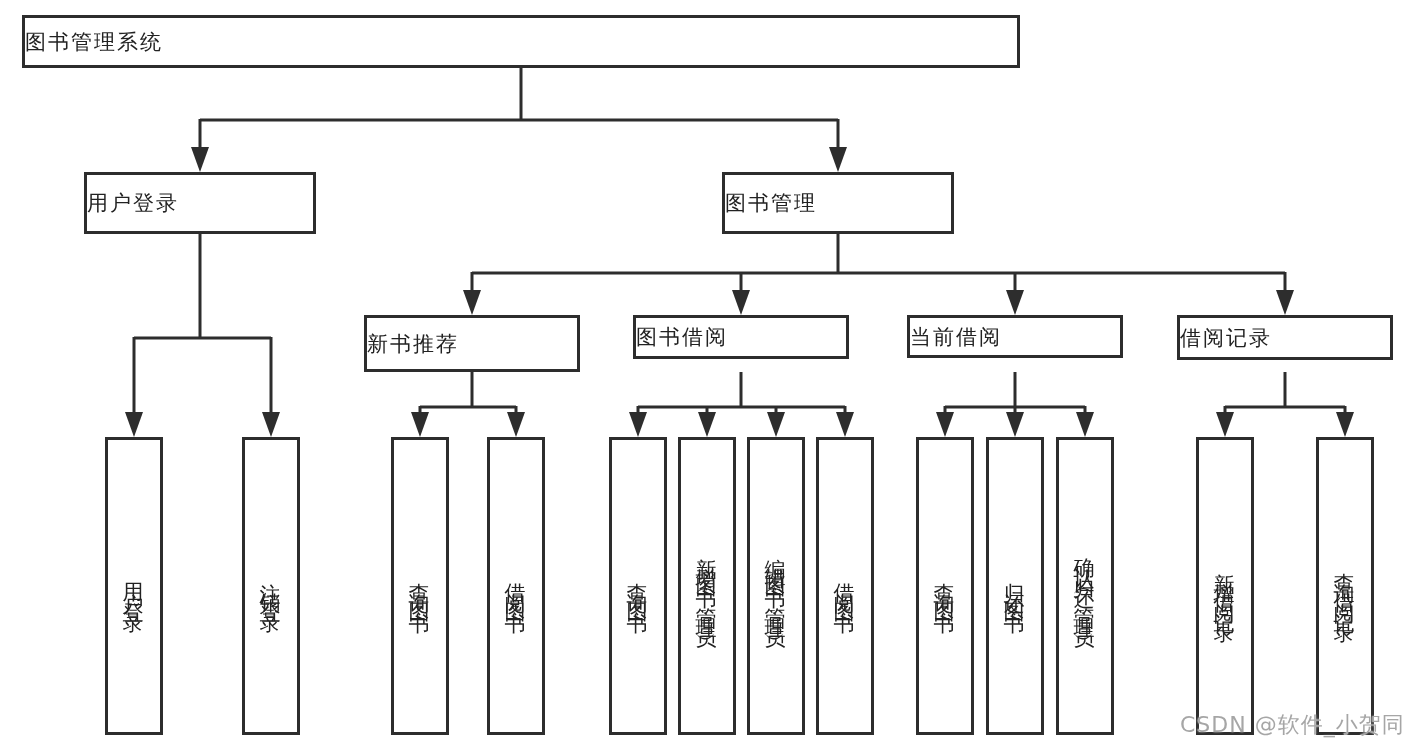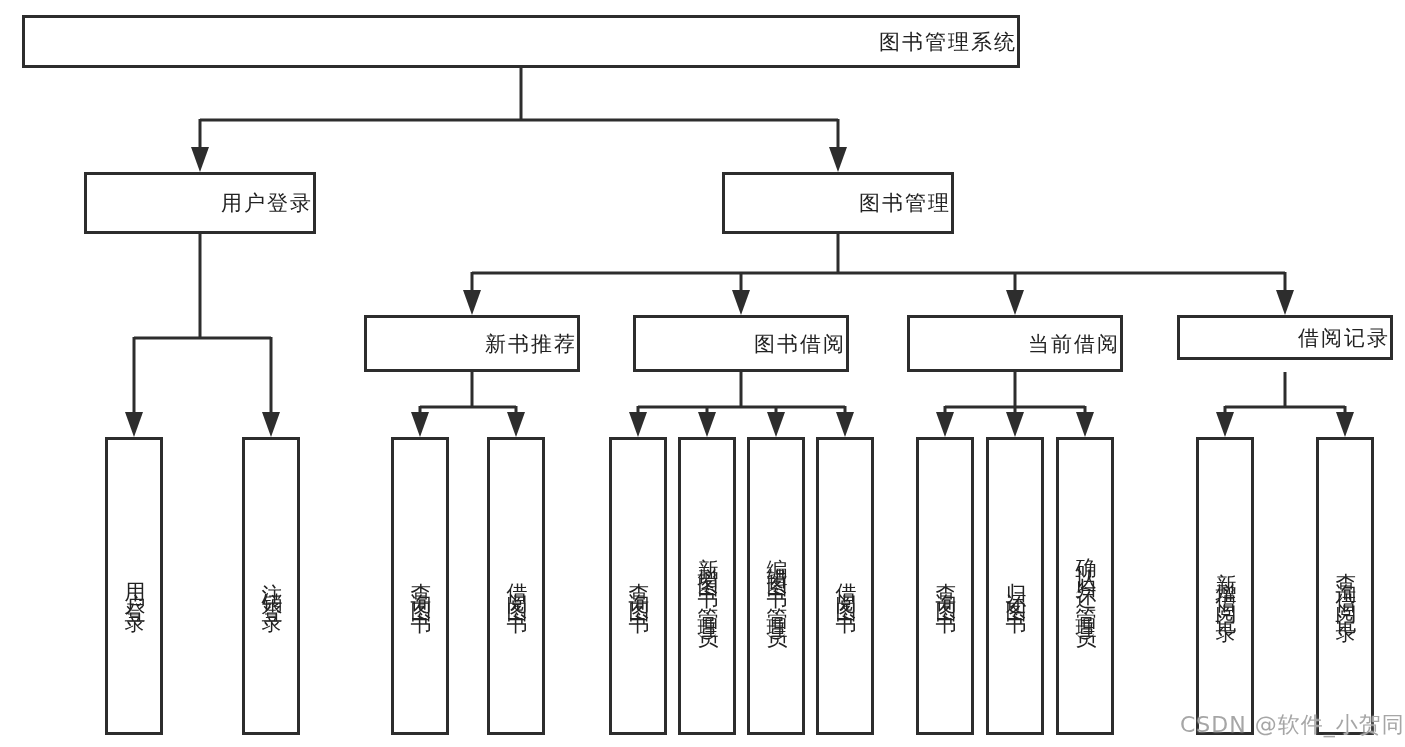--- a/index.html
+++ b/index.html
@@ -22,21 +22,21 @@
     width: 1405px;
     height: 747px;
   }
   .box {
     position: absolute;
     box-sizing: border-box;
     background: #ffffff;
     border: 3px solid #2d2d2d;
     display: flex;
     align-items: center;
-    justify-content: flex-end;
+    justify-content: flex-start;
     color: #222222;
   }
   .hlabel {
     font-size: 21px;
     letter-spacing: 2px;
     white-space: nowrap;
   }
   .vlabel {
     writing-mode: vertical-rl;
     text-orientation: mixed;
@@ -135,24 +135,24 @@
   <div class="box" style="left:84px; top:172px; width:232px; height:62px;">
     <span class="hlabel">用户登录</span>
   </div>
   <div class="box" style="left:722px; top:172px; width:232px; height:62px;">
     <span class="hlabel">图书管理</span>
   </div>
 
   <div class="box" style="left:364px; top:315px; width:216px; height:57px;">
     <span class="hlabel">新书推荐</span>
   </div>
-  <div class="box" style="left:633px; top:315px; width:216px; height:57px;">
+  <div class="box" style="left:633px; top:315px; width:216px; height:44px;">
     <span class="hlabel">图书借阅</span>
   </div>
-  <div class="box" style="left:907px; top:315px; width:216px; height:57px;">
+  <div class="box" style="left:907px; top:315px; width:216px; height:43px;">
     <span class="hlabel">当前借阅</span>
   </div>
   <div class="box" style="left:1177px; top:315px; width:216px; height:45px;">
     <span class="hlabel">借阅记录</span>
   </div>
 
   <div class="box" style="left:105px; top:437px; width:58px; height:298px;">
     <span class="vlabel">用户登录</span>
   </div>
   <div class="box" style="left:242px; top:437px; width:58px; height:298px;">

